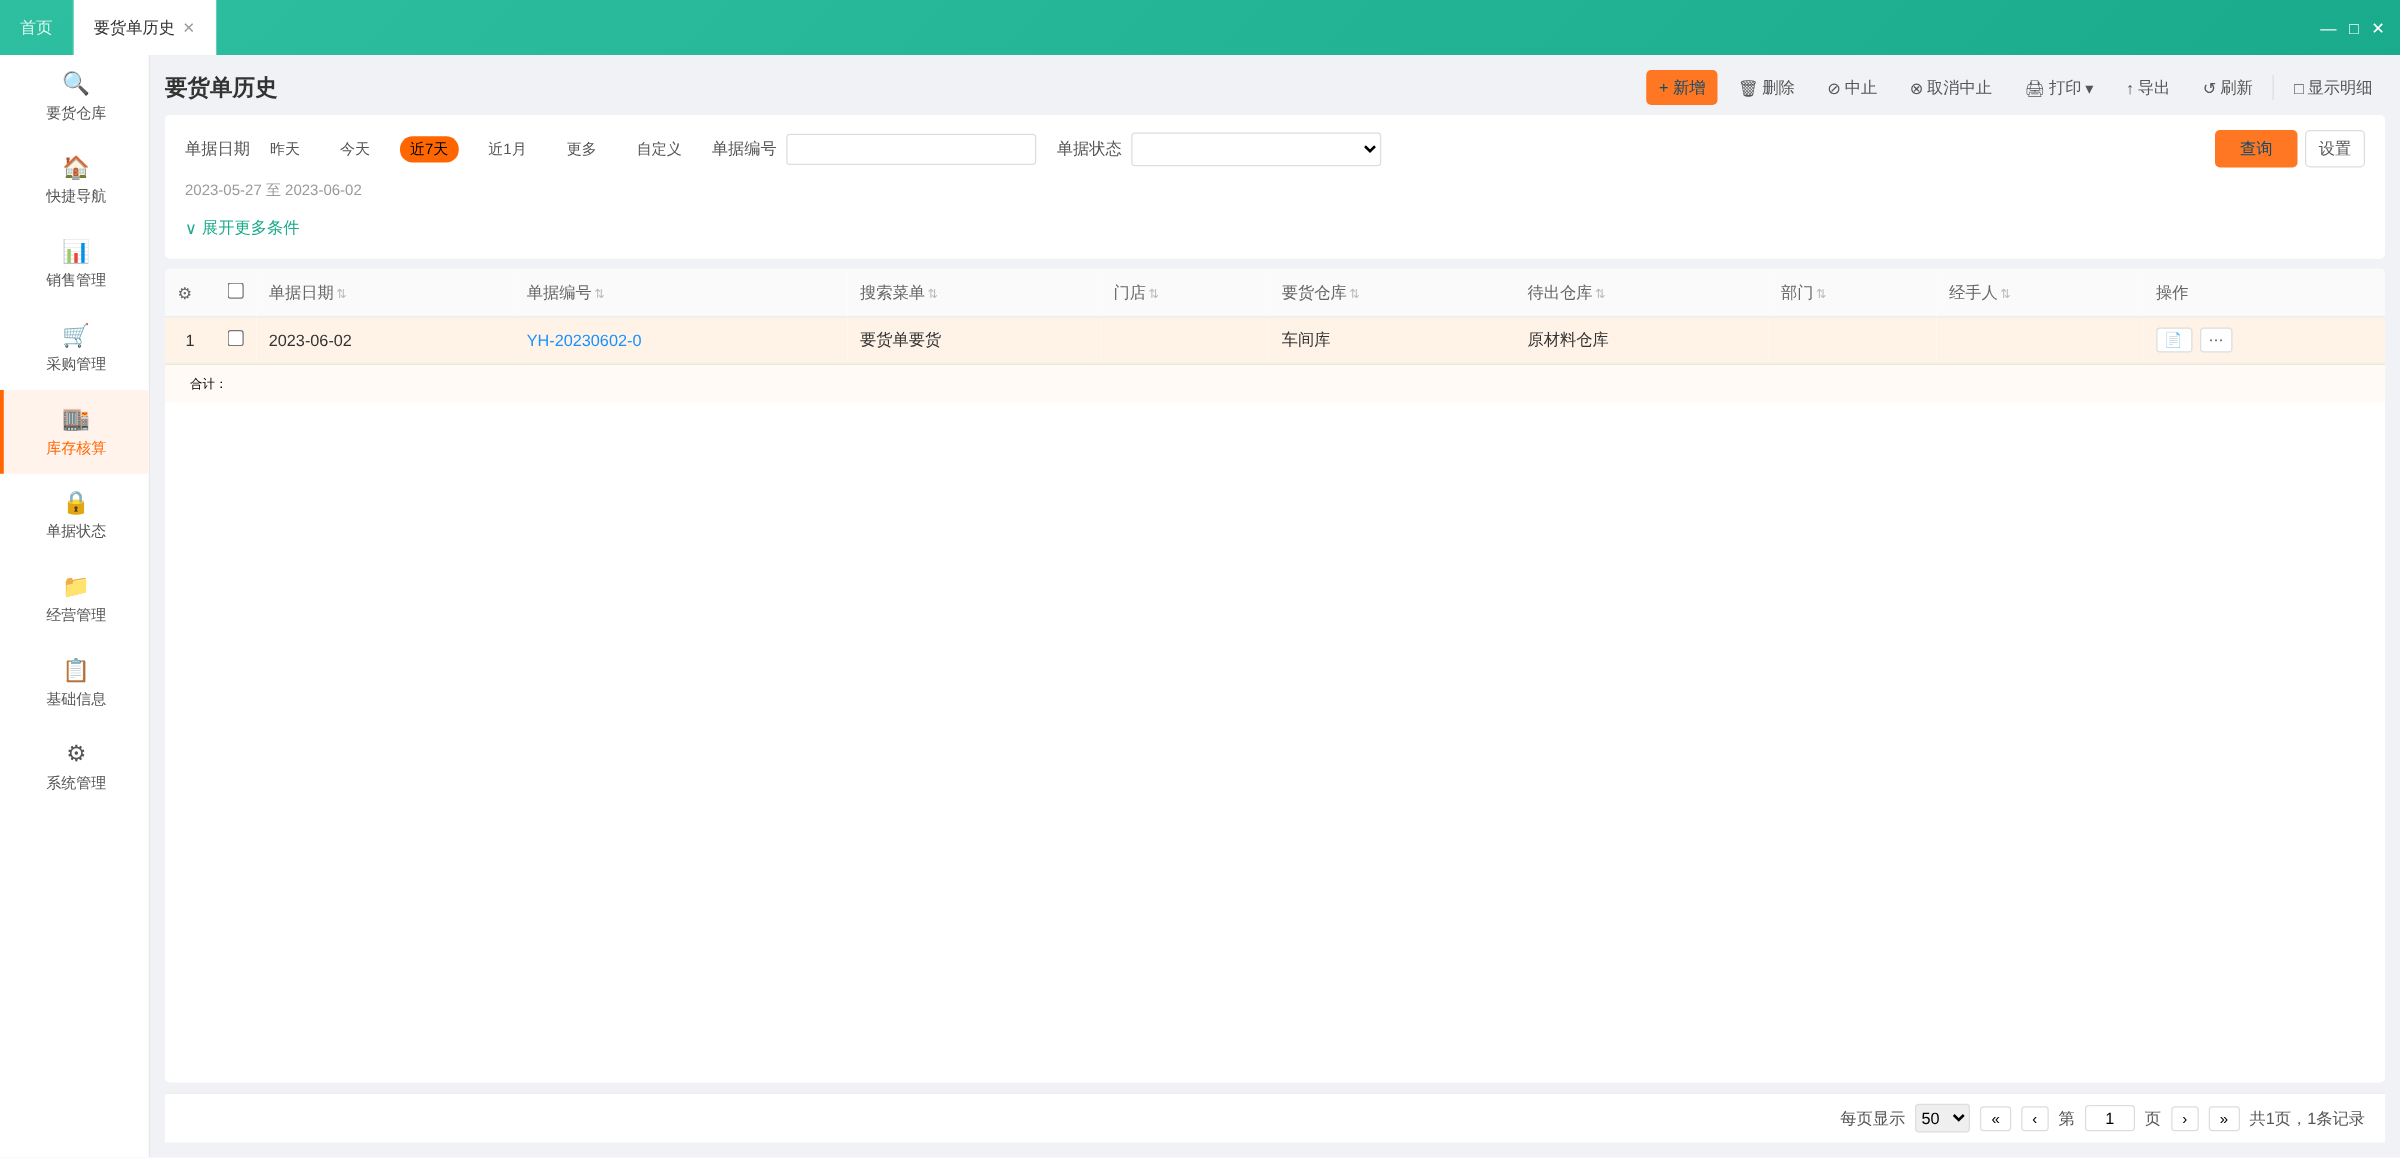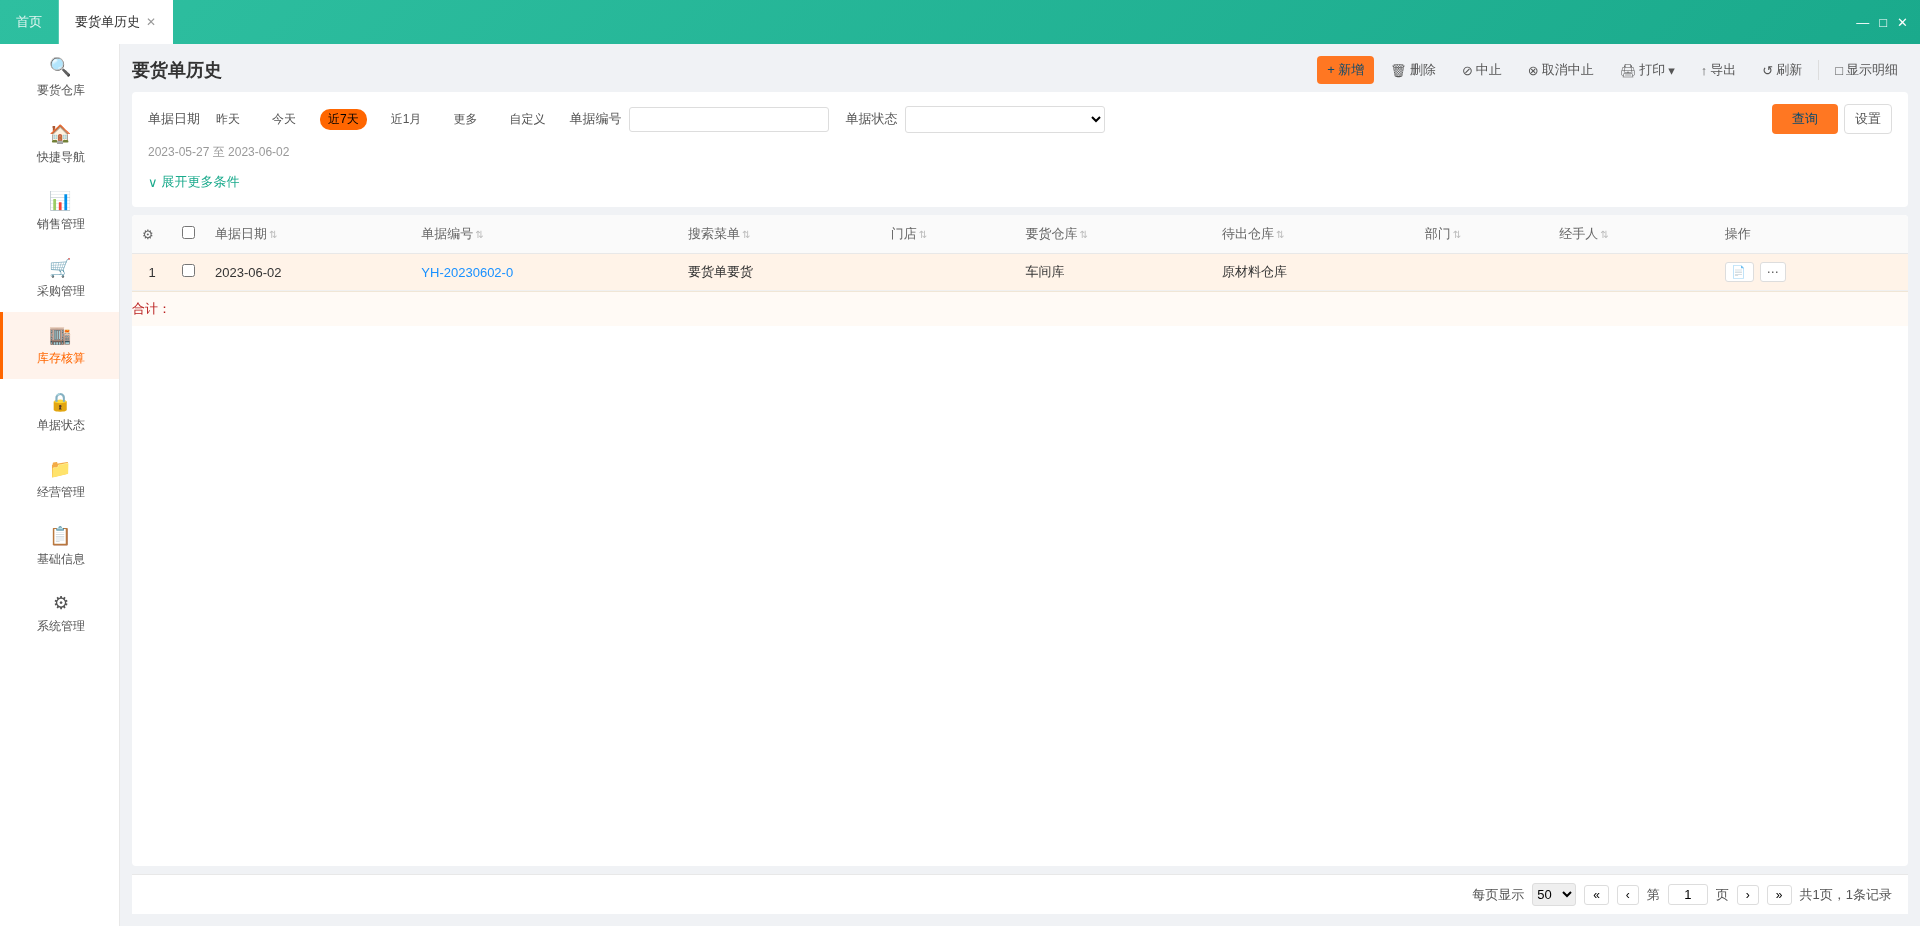--- a/index.html
+++ b/index.html
@@ -263,23 +263,23 @@
     }
     .th-settings {
       width: 32px;
       text-align: center;
     }
 
     
     .table-footer {
       background: #fffaf5;
       border-top: 1px solid #f0e6d6;
-      padding: 8px 0;
-      font-size: 13px;
-      color: #b91c1c;
+      padding: 8px 20px;
+      font-size: 10px;
+      color: #000000;
       flex-shrink: 0;
     }
 
     
     .pagination-bar {
       background: white;
       border-top: 1px solid #e8e8e8;
       padding: 8px 16px;
       display: flex;
       align-items: center;

